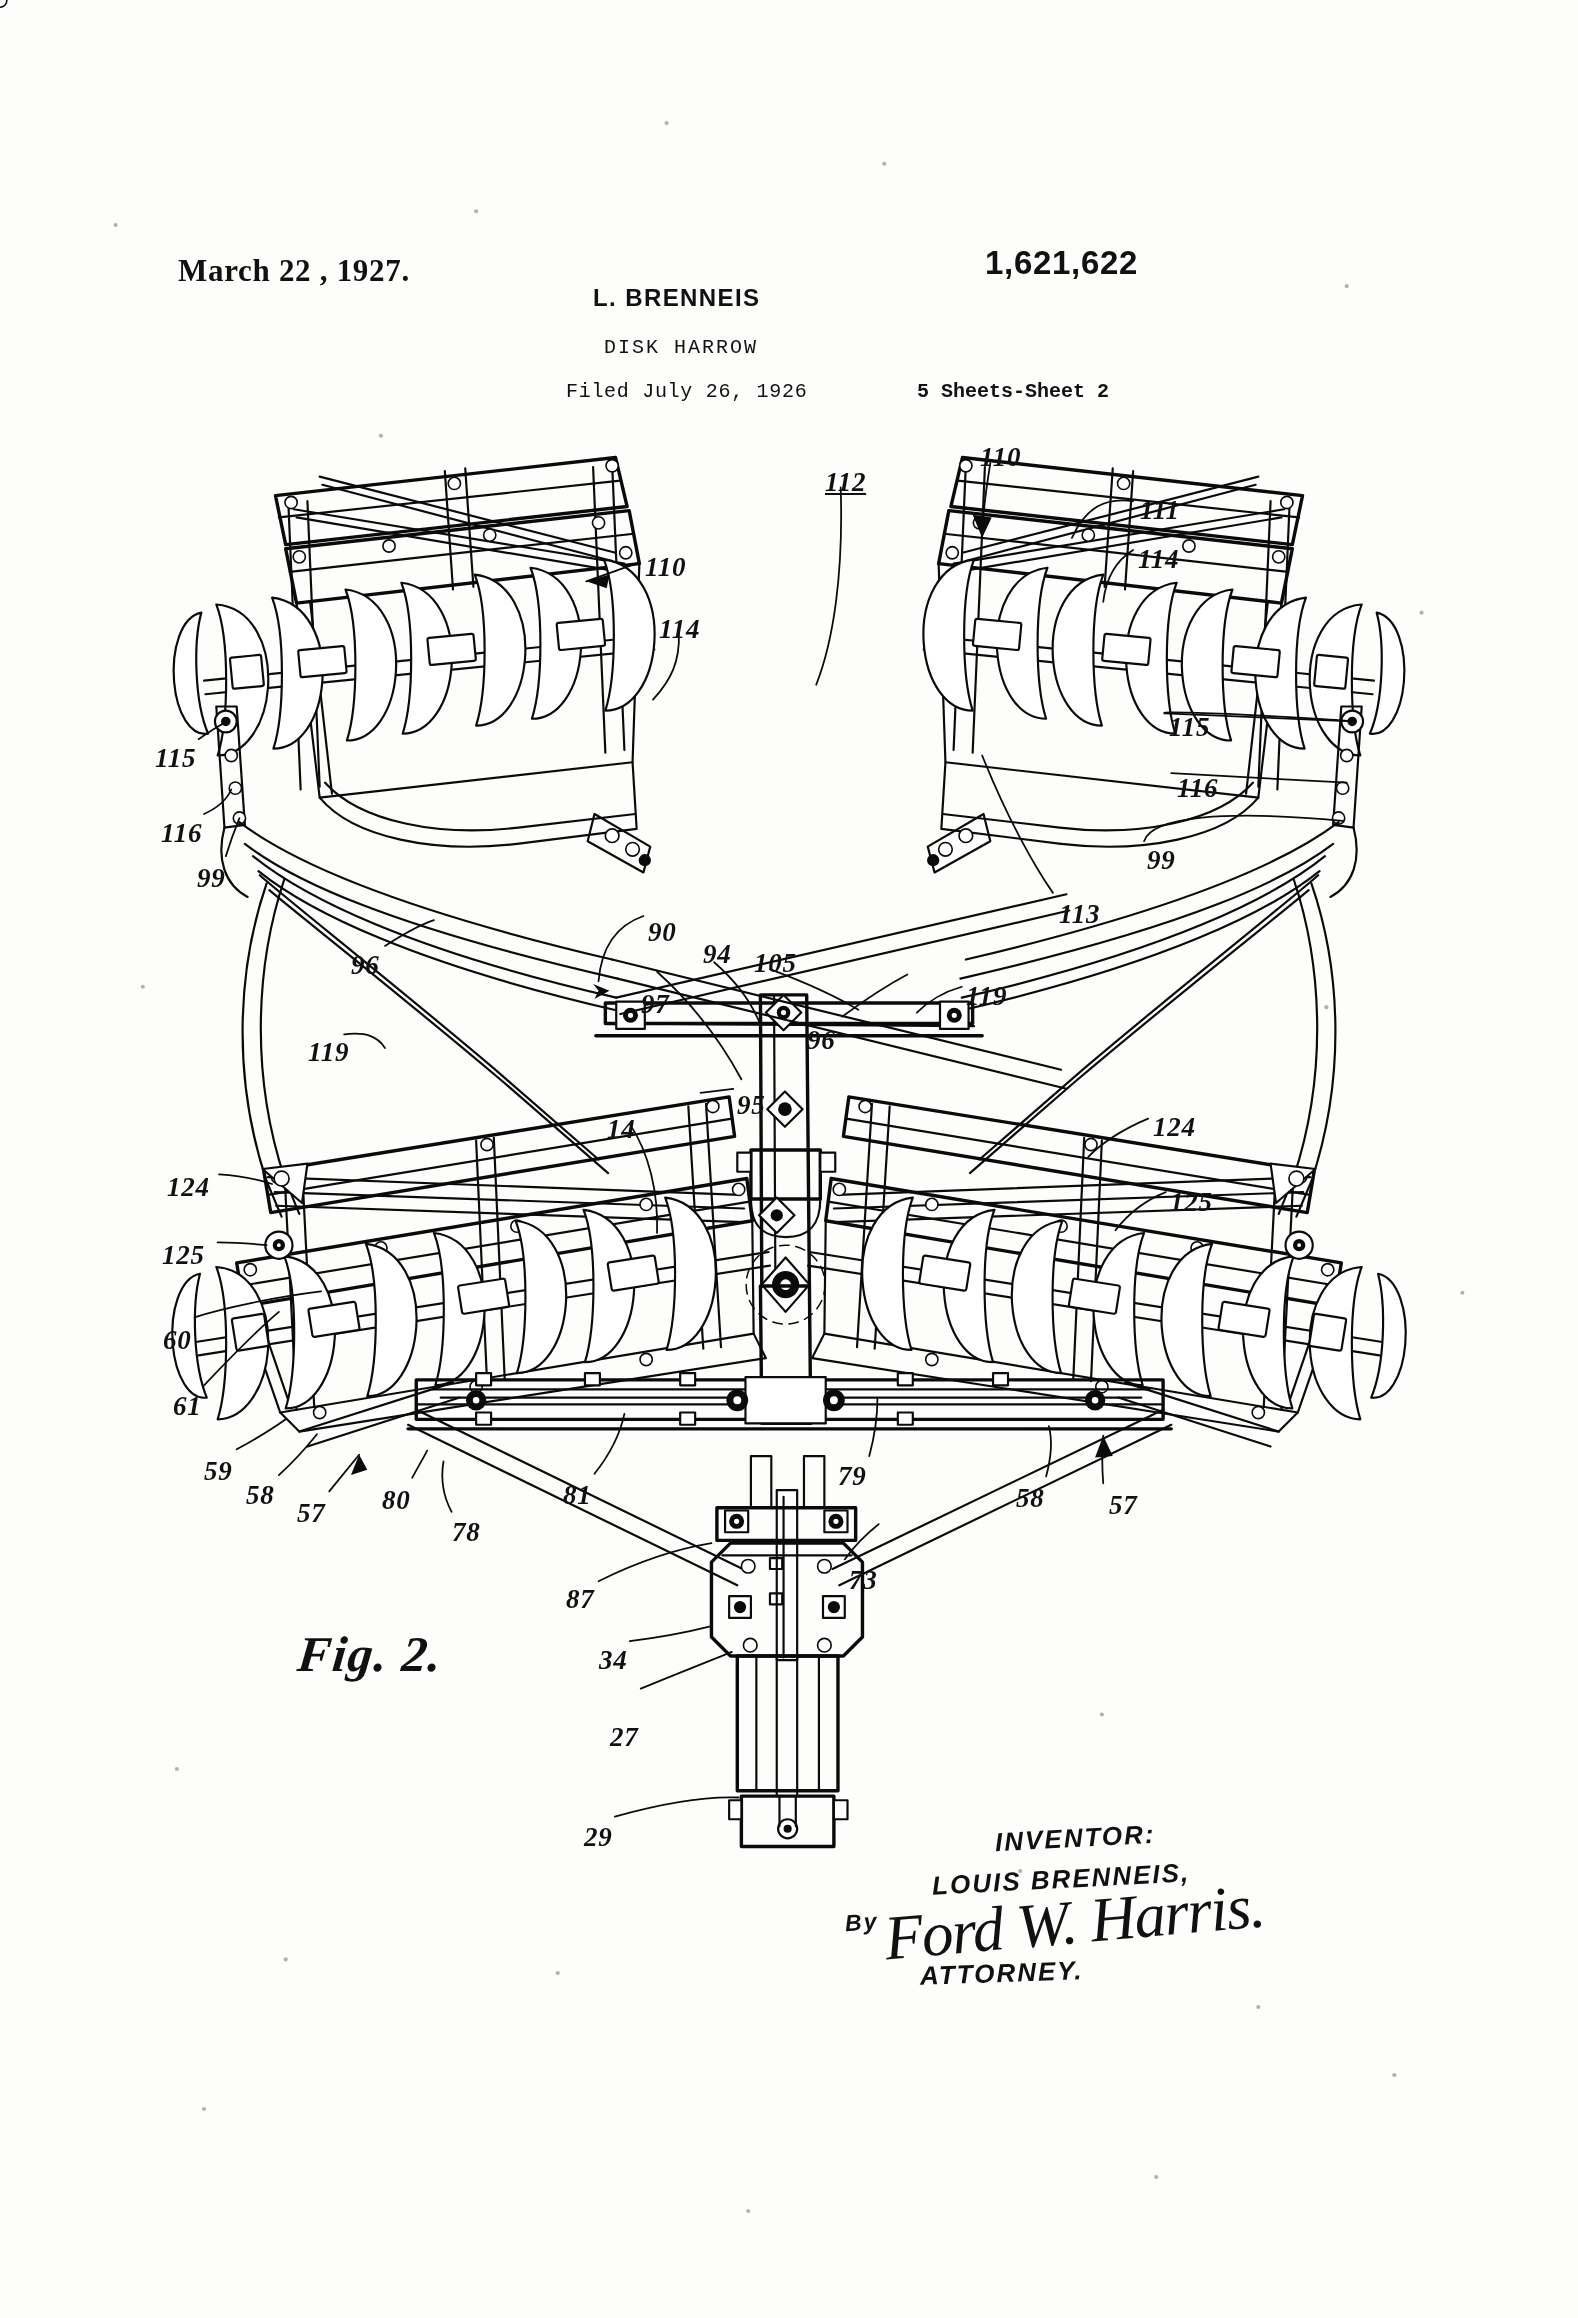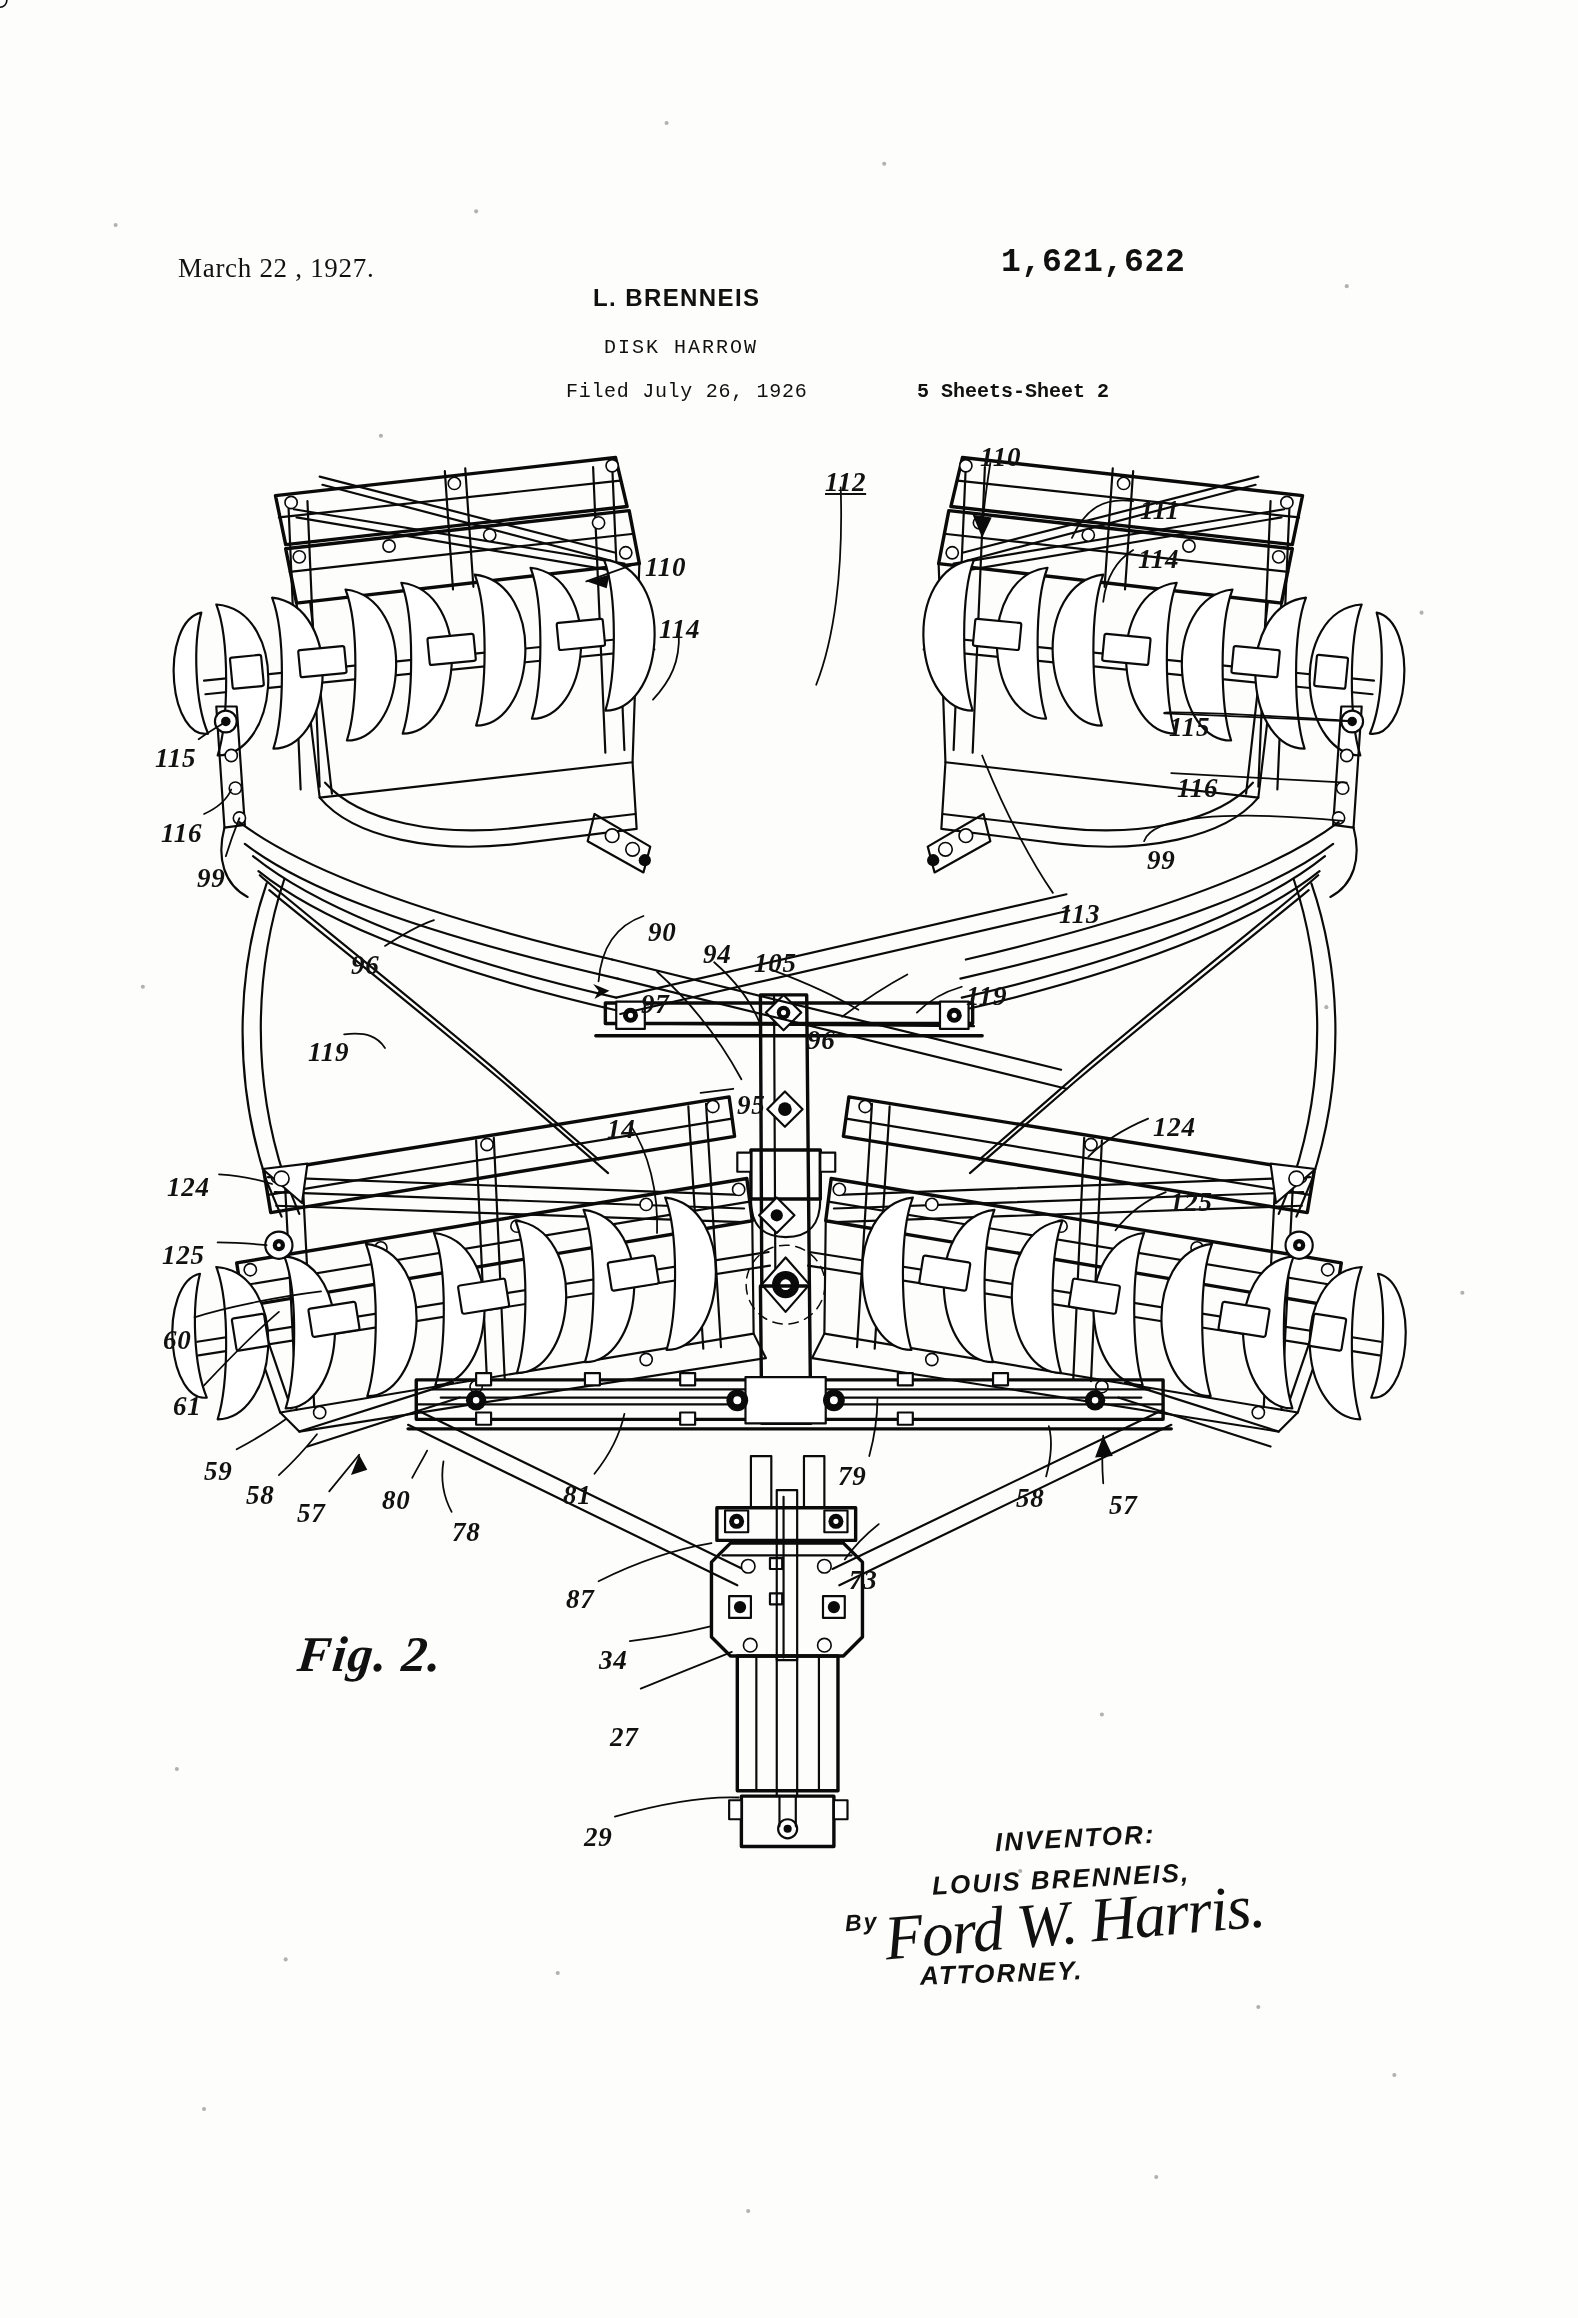--- a/index.html
+++ b/index.html
@@ -4,23 +4,23 @@
 <style>
   html,body{margin:0;padding:0;background:#ffffff;}
   body{width:1578px;height:2319px;position:relative;overflow:hidden;
        font-family:"Liberation Sans",sans-serif;color:#111;}
 
   #sheet{position:absolute;inset:0;background:#fdfdfc;}
 
   
   .hdr{position:absolute;white-space:nowrap;}
   #date-line{left:178px;top:253px;font-family:"Liberation Serif",serif;
-             font-weight:normal;font-size:27px;letter-spacing:0.7px;}
-  #patent-number{left:985px;top:244px;font-family:Liberation Mono, monospace;
-             font-weight:bold;font-size:33px;letter-spacing:0.7px;margin-left:16px;}
+             font-weight:bold;font-size:31px;letter-spacing:0.7px;}
+  #patent-number{left:985px;top:244px;font-family:Liberation Sans, sans-serif;
+             font-weight:bold;font-size:33px;letter-spacing:0.7px;}
   #inventor-name{left:593px;top:284px;font-family:"Liberation Sans",sans-serif;
              font-weight:bold;font-size:24px;letter-spacing:1.4px;}
   #doc-title{left:604px;top:336px;font-family:"Liberation Mono",monospace;
              font-size:20px;letter-spacing:2px;}
   #filed-line{left:566px;top:380px;font-family:"Liberation Mono",monospace;
              font-size:20px;letter-spacing:0.7px;}
   #sheet-line{left:917px;top:380px;font-family:"Liberation Mono",monospace;
              font-weight:bold;font-size:20px;letter-spacing:0px;}
 
   

